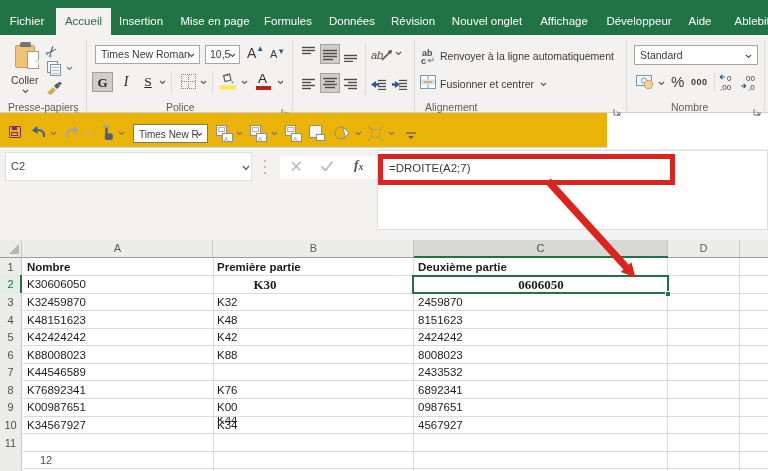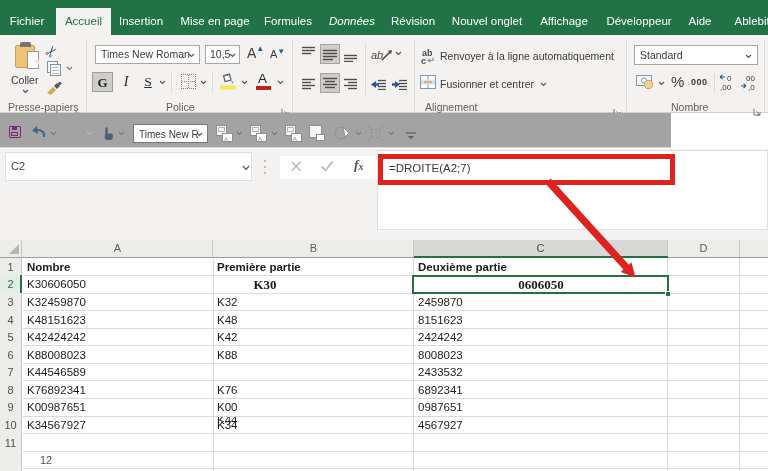--- a/index.html
+++ b/index.html
@@ -21,21 +21,21 @@
 </head>
 <body>
 <div id="root">
 
   <div class="abs" style="left:0;top:0;width:768px;height:35px;background:#217346;"></div>
   <div class="abs" style="left:0;top:8px;width:768px;height:27px;">
     <span class="tablbl" style="left:27px;">Fichier</span>
     <span class="tablbl" style="left:141px;">Insertion</span>
     <span class="tablbl" style="left:215px;">Mise en page</span>
     <span class="tablbl" style="left:288px;">Formules</span>
-    <span class="tablbl" style="left:352px;font-style:italic;">Données</span>
+    <span class="tablbl" style="left:352px;">Données</span>
     <span class="tablbl" style="left:413px;">Révision</span>
     <span class="tablbl" style="left:487px;">Nouvel onglet</span>
     <span class="tablbl" style="left:564px;">Affichage</span>
     <span class="tablbl" style="left:639px;">Développeur</span>
     <span class="tablbl" style="left:700px;">Aide</span>
     <span class="tablbl" style="left:755px;">Ablebits</span>
     <span class="abs" style="left:56px;top:0;width:55px;height:27px;background:#f3f2f1;color:#26694a;font-size:11.5px;text-align:center;line-height:27px;">Accueil</span>
   </div>
 
   <div class="abs" style="left:0;top:35px;width:768px;height:78px;background:#f3f2f1;border-bottom:1px solid #d2d0ce;">
@@ -290,21 +290,21 @@
           <text x="8" y="17" font-size="8" fill="#3b3a39" font-family="Liberation Sans">,0</text>
         </svg>
     </div>
     <div class="glbl" style="left:671px;">Nombre</div>
     <div class="abs" style="left:753px;top:68px;"><svg width="9" height="9">
           <path d="M1 1 L1 7 L7 7" stroke="#767472" stroke-width="1" fill="none"></path>
           <path d="M3.5 3.5 L7 7 M7 4 L7 7 L4 7" stroke="#767472" stroke-width="1" fill="none"></path>
         </svg></div>
   </div>
 
-  <div class="abs" style="left:0;top:113px;width:671px;height:35px;background:#a3a3a3;border-bottom:1px solid #d8d6d4;">
+  <div class="abs" style="left:0;top:113px;width:607px;height:35px;background:#eab308;border-bottom:1px solid #d8d6d4;">
     <div class="abs" style="left:9px;top:13px;width:12px;height:12px;border:1.6px solid #7c2982;border-radius:1px;">
       <div class="abs" style="left:2px;top:0px;width:5px;height:3px;background:#7c2982;"></div>
       <div class="abs" style="left:1px;top:5px;width:7px;height:4px;border:1px solid #7c2982;"></div>
     </div>
     <div class="abs" style="left:29px;top:12px;"><svg width="18" height="14">
           <path d="M15 12 q1 -8 -9 -7" stroke="#41618e" stroke-width="2" fill="none"></path>
           <path d="M8 1 L3 5.4 L9 9 z" fill="#41618e"></path>
         </svg></div>
     <div class="caret" style="left:50px;top:18px;">
         <svg width="7" height="5">

